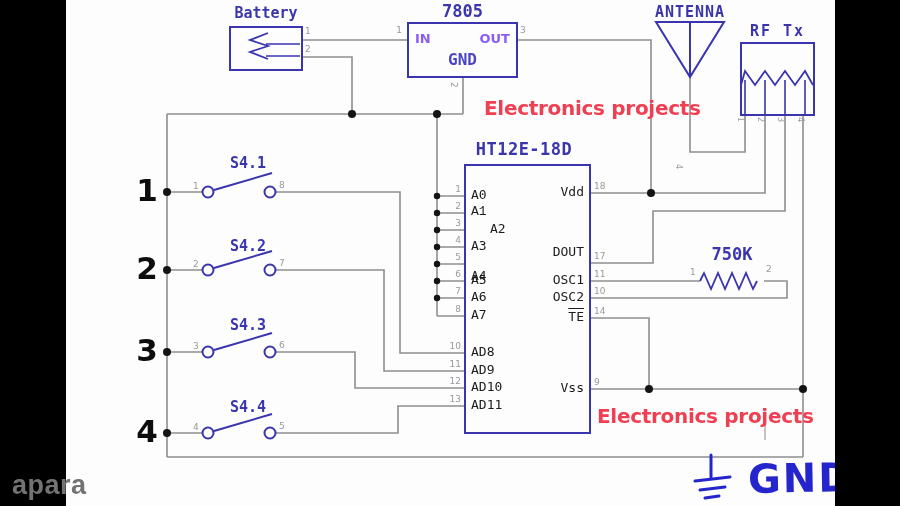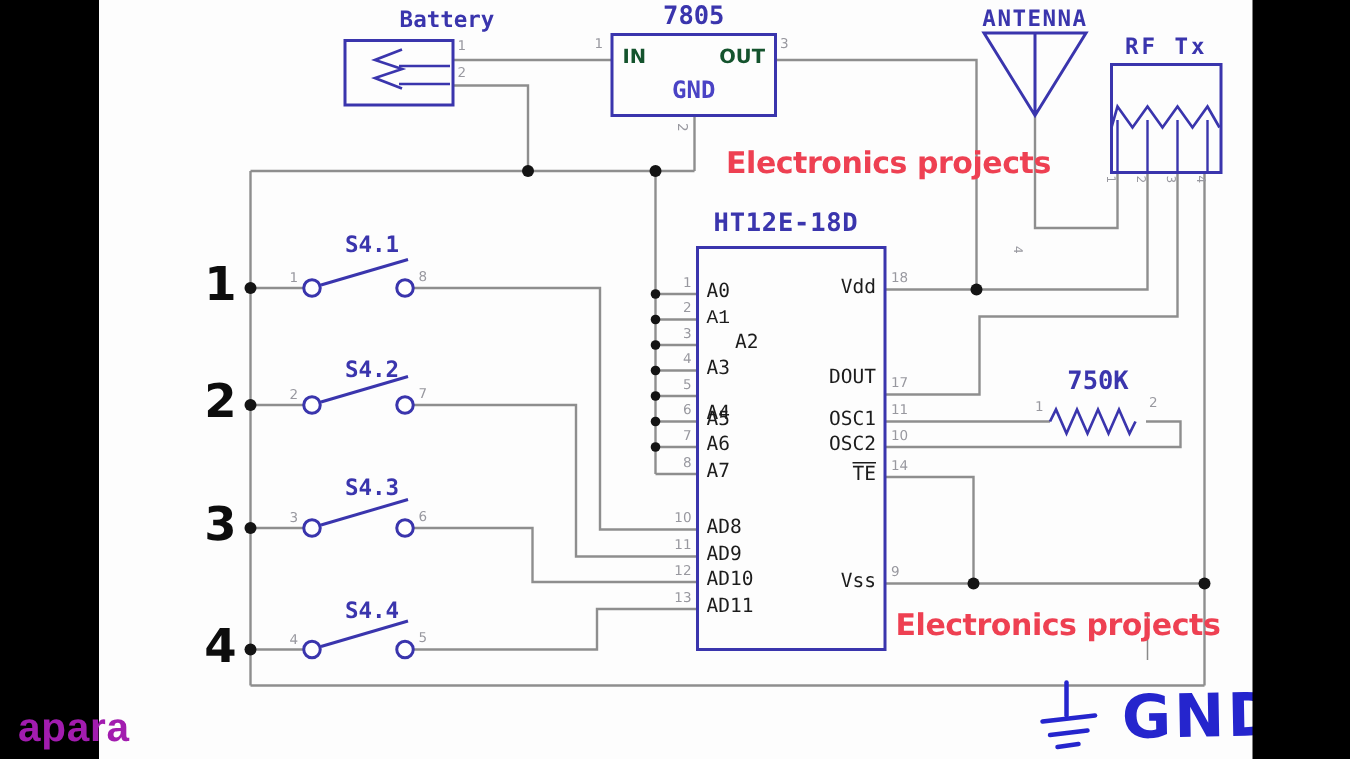--- a/index.html
+++ b/index.html
@@ -14,23 +14,23 @@
   .title17{font-size:17px;}
   .ctr{text-align:center;}
   .pin{font-family:"DejaVu Sans Mono",monospace;font-size:13px;color:#1c1c1c;}
   .rt{text-align:right;}
   .num{font-size:9px;color:#98989f;font-family:"DejaVu Sans",sans-serif;}
   .rot{transform:rotate(90deg);transform-origin:left top;}
   .rownum{font-weight:bold;font-size:31px;color:#0d0d0d;}
   .red{font-weight:bold;font-size:20px;color:#ee4052;letter-spacing:-0.3px;z-index:2;}
   .gndhand{font-weight:bold;font-size:40px;color:#2525cd;z-index:2;letter-spacing:2px;
            font-family:"DejaVu Sans",sans-serif;transform:rotate(-1deg);}
-  .apara{font-weight:bold;font-size:27px;color:#a21caf;z-index:6;letter-spacing:0.5px;
+  .apara{font-weight:bold;font-size:27px;color:#737373;z-index:6;letter-spacing:0.5px;
          font-family:"Liberation Sans",sans-serif;}
-  .dark{color:#14532d;font-weight:bold;font-size:13px;font-family:"DejaVu Sans",sans-serif;}
+  .dark{color:#8b5cf6;font-weight:bold;font-size:13px;font-family:"DejaVu Sans",sans-serif;}
   .regGnd{color:#4a43c5;font-weight:bold;font-size:16px;font-family:"DejaVu Sans Mono",monospace;}
   .ov{text-decoration:overline;}
 </style>
 </head>
 <body>
 
 <svg class="layer" width="900" height="506" viewBox="0 0 900 506">
 
   <g stroke="#8e8e8e" stroke-width="1.6" fill="none">
     <path d="M302 40 H408"></path>
@@ -110,21 +110,21 @@
     </g>
     <g stroke="#2525cd" stroke-width="3" stroke-linecap="round">
       <path d="M711 455 V477"></path>
       <path d="M695 481 L730 477"></path>
       <path d="M700 490 L725 487"></path>
       <path d="M705 498 L719 496"></path>
     </g>
   </g>
 </svg>
 
-<div class="t comp ctr" style="left:228px;top:6px;width:76px;margin-left:32px;">Battery</div>
+<div class="t comp ctr" style="left:228px;top:6px;width:76px;">Battery</div>
 <div class="t num" style="left:305px;top:27px;">1</div>
 <div class="t num" style="left:305px;top:45px;">2</div>
 
 <div class="t comp ctr title17" style="left:408px;top:3px;width:109px;">7805</div>
 <div class="t dark" style="left:415px;top:32px;">IN</div>
 <div class="t dark rt" style="left:455px;top:32px;width:55px;">OUT</div>
 <div class="t regGnd ctr" style="left:408px;top:52px;width:109px;">GND</div>
 <div class="t num rt" style="left:388px;top:26px;width:14px;">1</div>
 <div class="t num" style="left:520px;top:26px;">3</div>
 <div class="t num rot" style="left:458px;top:82px;">2</div>

